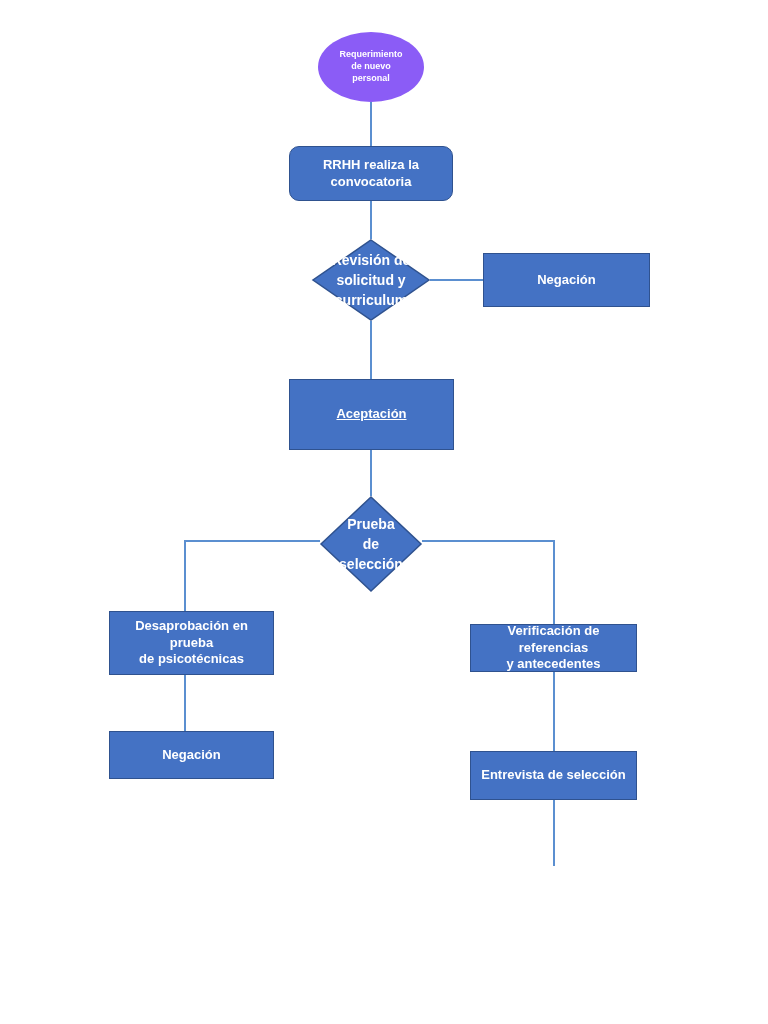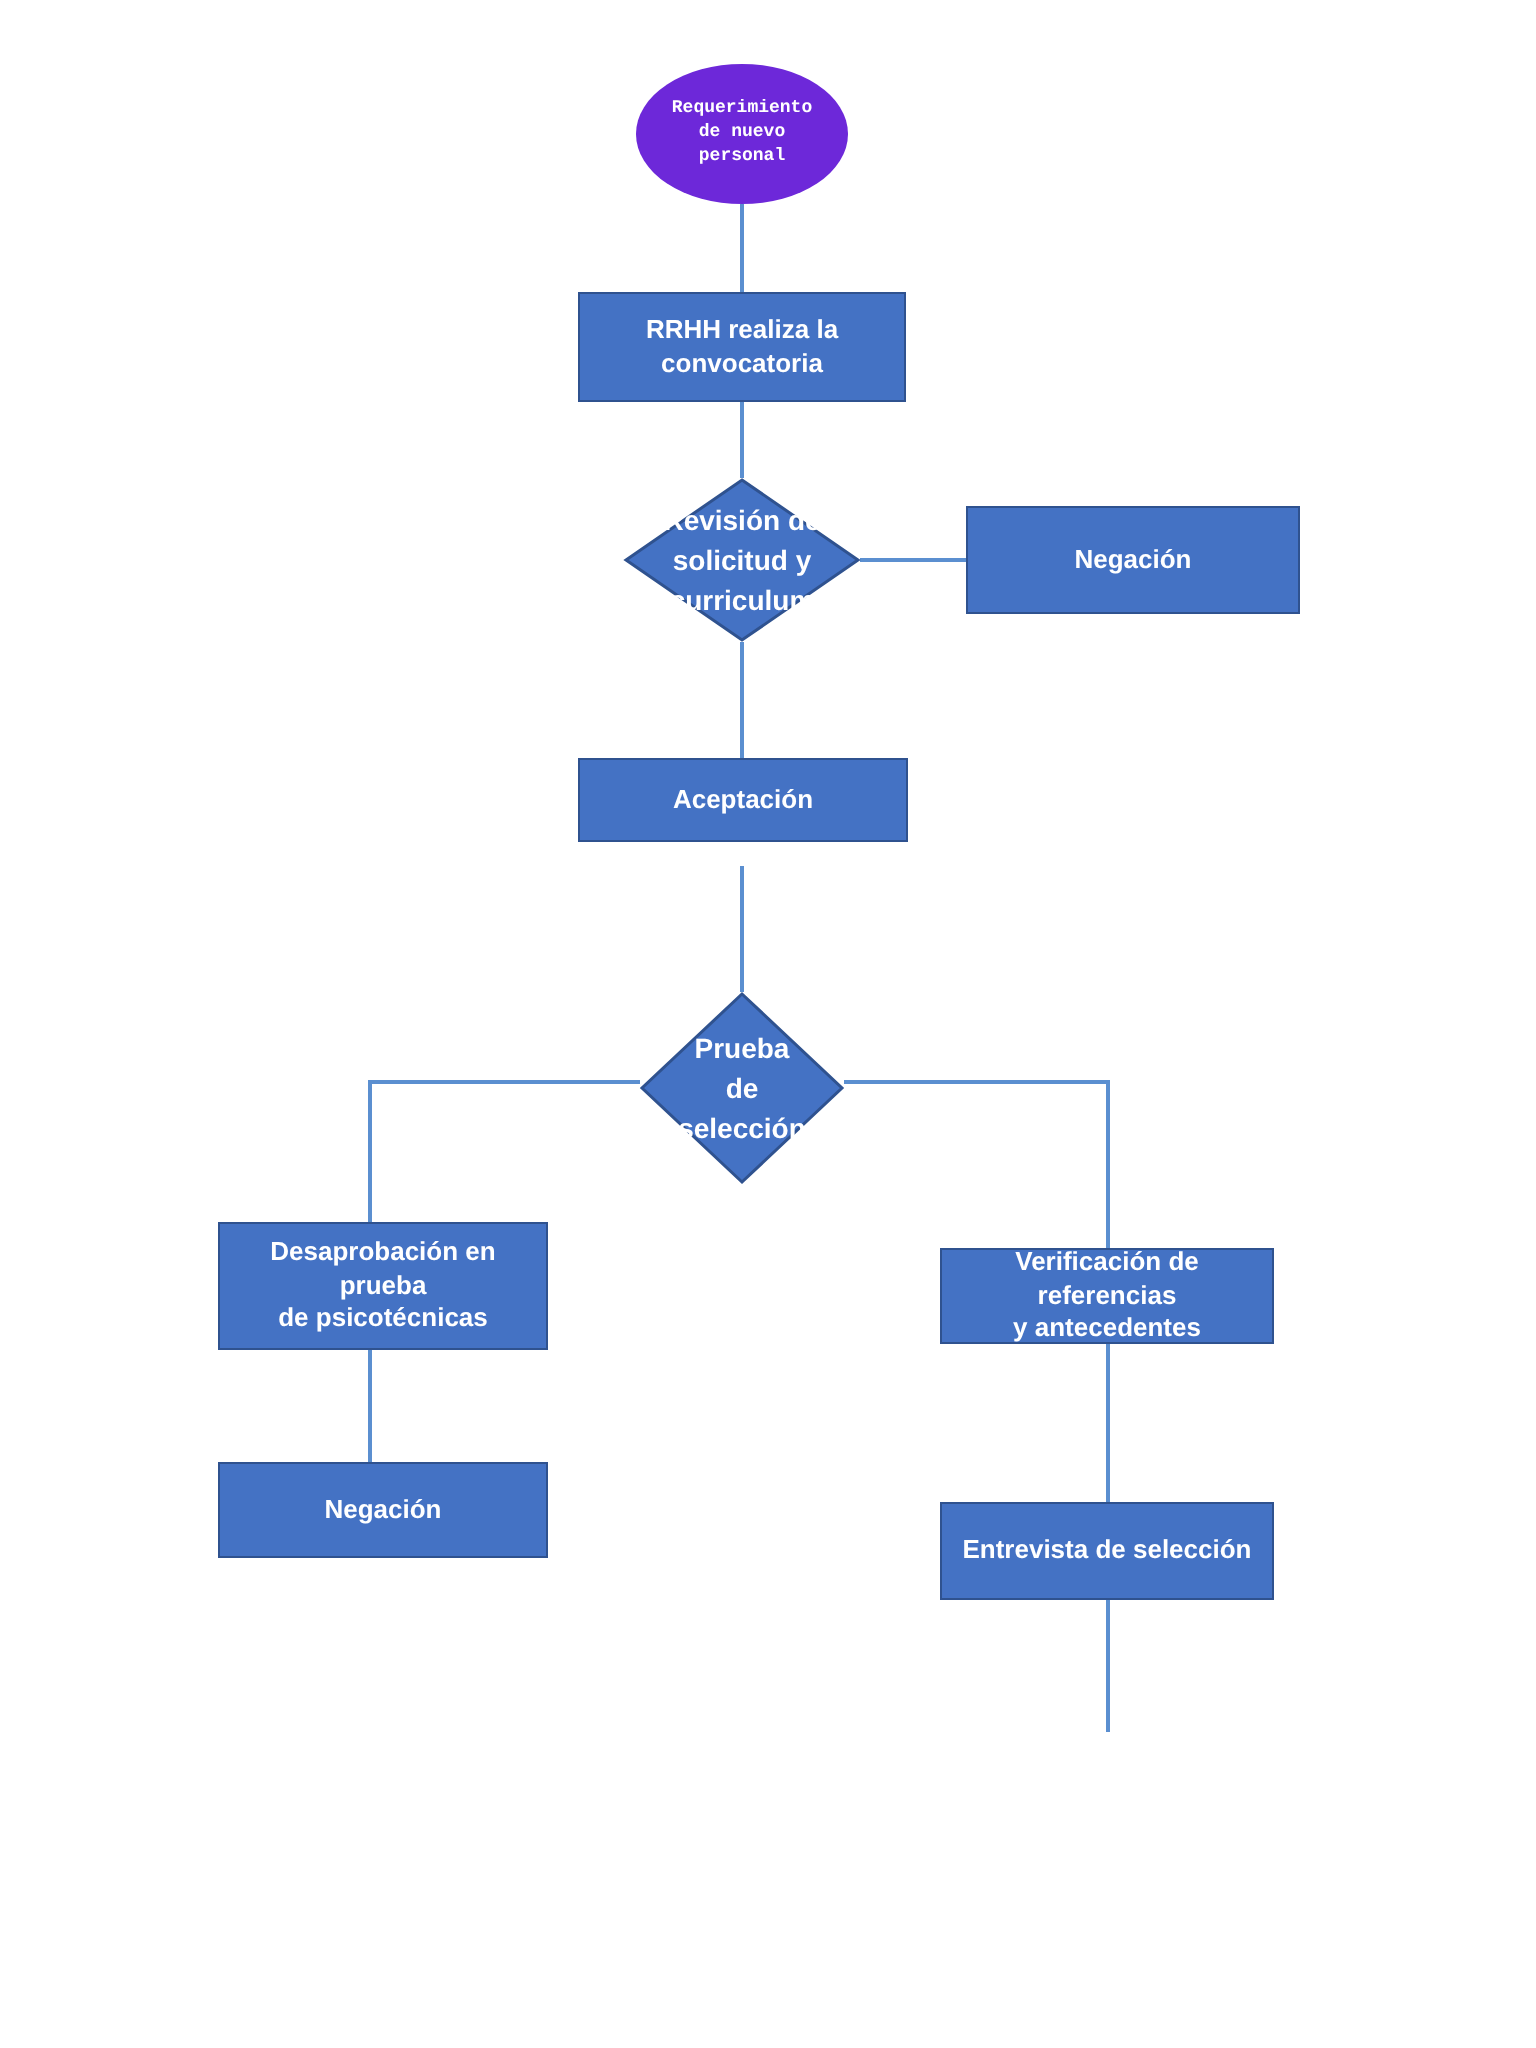--- a/index.html
+++ b/index.html
@@ -43,23 +43,22 @@
     padding: 0 6px;
     box-sizing: border-box;
   }
   .process {
     background: #4472C4;
     border: 1.5px solid #2F528F;
     font-weight: bold;
     font-size: 13px;
   }
   .terminator {
-    background: #6d28d9;
+    background: #8b5cf6;
     border-radius: 50%;
-    font-family: Liberation Mono, monospace;
   }
   .terminator.small-text .label {
     font-weight: bold;
     font-size: 9px;
   }
   .terminator.big-text .label {
     font-weight: normal;
     font-size: 15px;
   }
   .decision-wrap {
@@ -109,38 +108,38 @@
       <path d="M554,800 L554,866"></path>
     </g>
   </svg>
 
   <div class="node terminator small-text" style="left:318px; top:32px; width:106px; height:70px;">
     <span class="label">Requerimiento
 de nuevo
 personal</span>
   </div>
 
-  <div class="node process" style="left:289px; top:146px; width:164px; height:55px;">
+  <div class="node process" style="left:289px; top:146px; width:164px; height:55px;border-radius:10px;">
     <span class="label">RRHH realiza la convocatoria</span>
   </div>
 
   <div class="decision-wrap" style="left:312px; top:239px; width:118px; height:82px;">
     <svg width="118" height="82" viewBox="0 0 118 82" xmlns="http://www.w3.org/2000/svg">
       <polygon points="59,1 117,41 59,81 1,41" fill="#4472C4" stroke="#2F528F" stroke-width="1.5"></polygon>
     </svg>
     <div class="decision-label">Revisión de
 solicitud y
 curriculum</div>
   </div>
 
   <div class="node process" style="left:483px; top:253px; width:167px; height:54px;">
     <span class="label">Negación</span>
   </div>
 
-  <div class="node process" style="left:289px; top:379px; width:165px; height:42px;">
+  <div class="node process" style="left:289px; top:379px; width:165px; height:71px;text-decoration:underline;">
     <span class="label">Aceptación</span>
   </div>
 
   <div class="decision-wrap" style="left:320px; top:496px; width:102px; height:96px;">
     <svg width="102" height="96" viewBox="0 0 102 96" xmlns="http://www.w3.org/2000/svg">
       <polygon points="51,1 101,48 51,95 1,48" fill="#4472C4" stroke="#2F528F" stroke-width="1.5"></polygon>
     </svg>
     <div class="decision-label">Prueba
 de
 selección</div>

